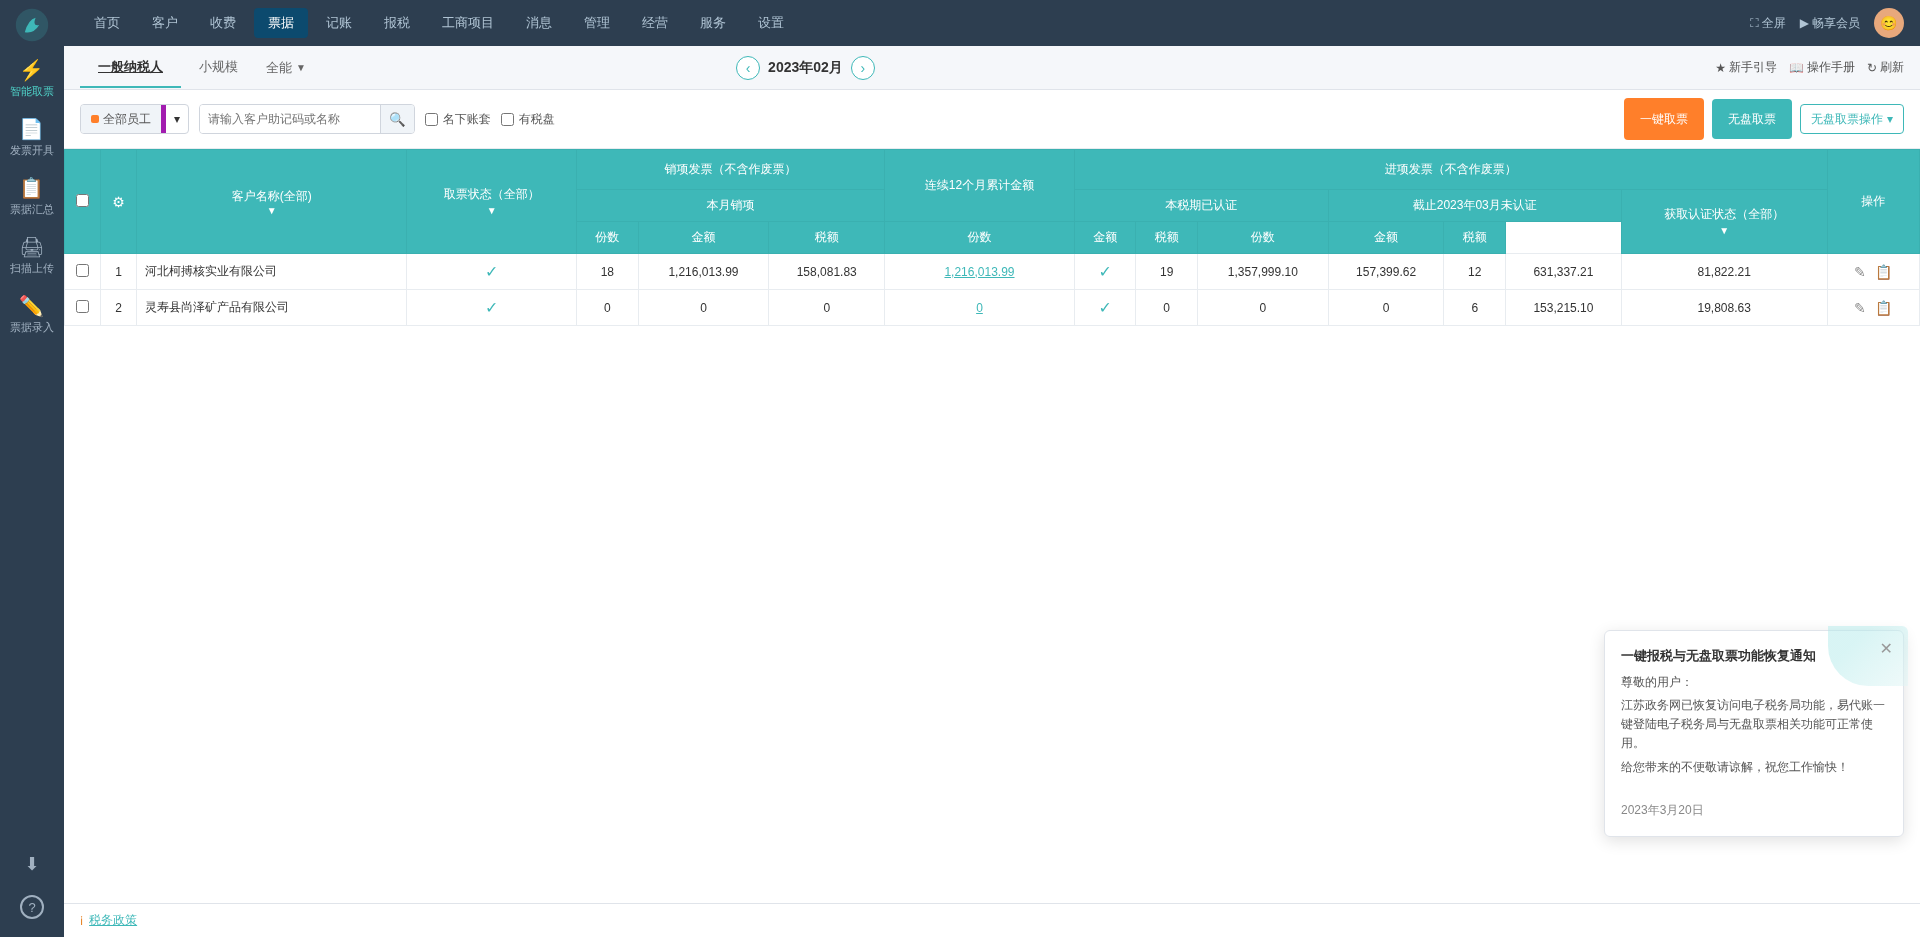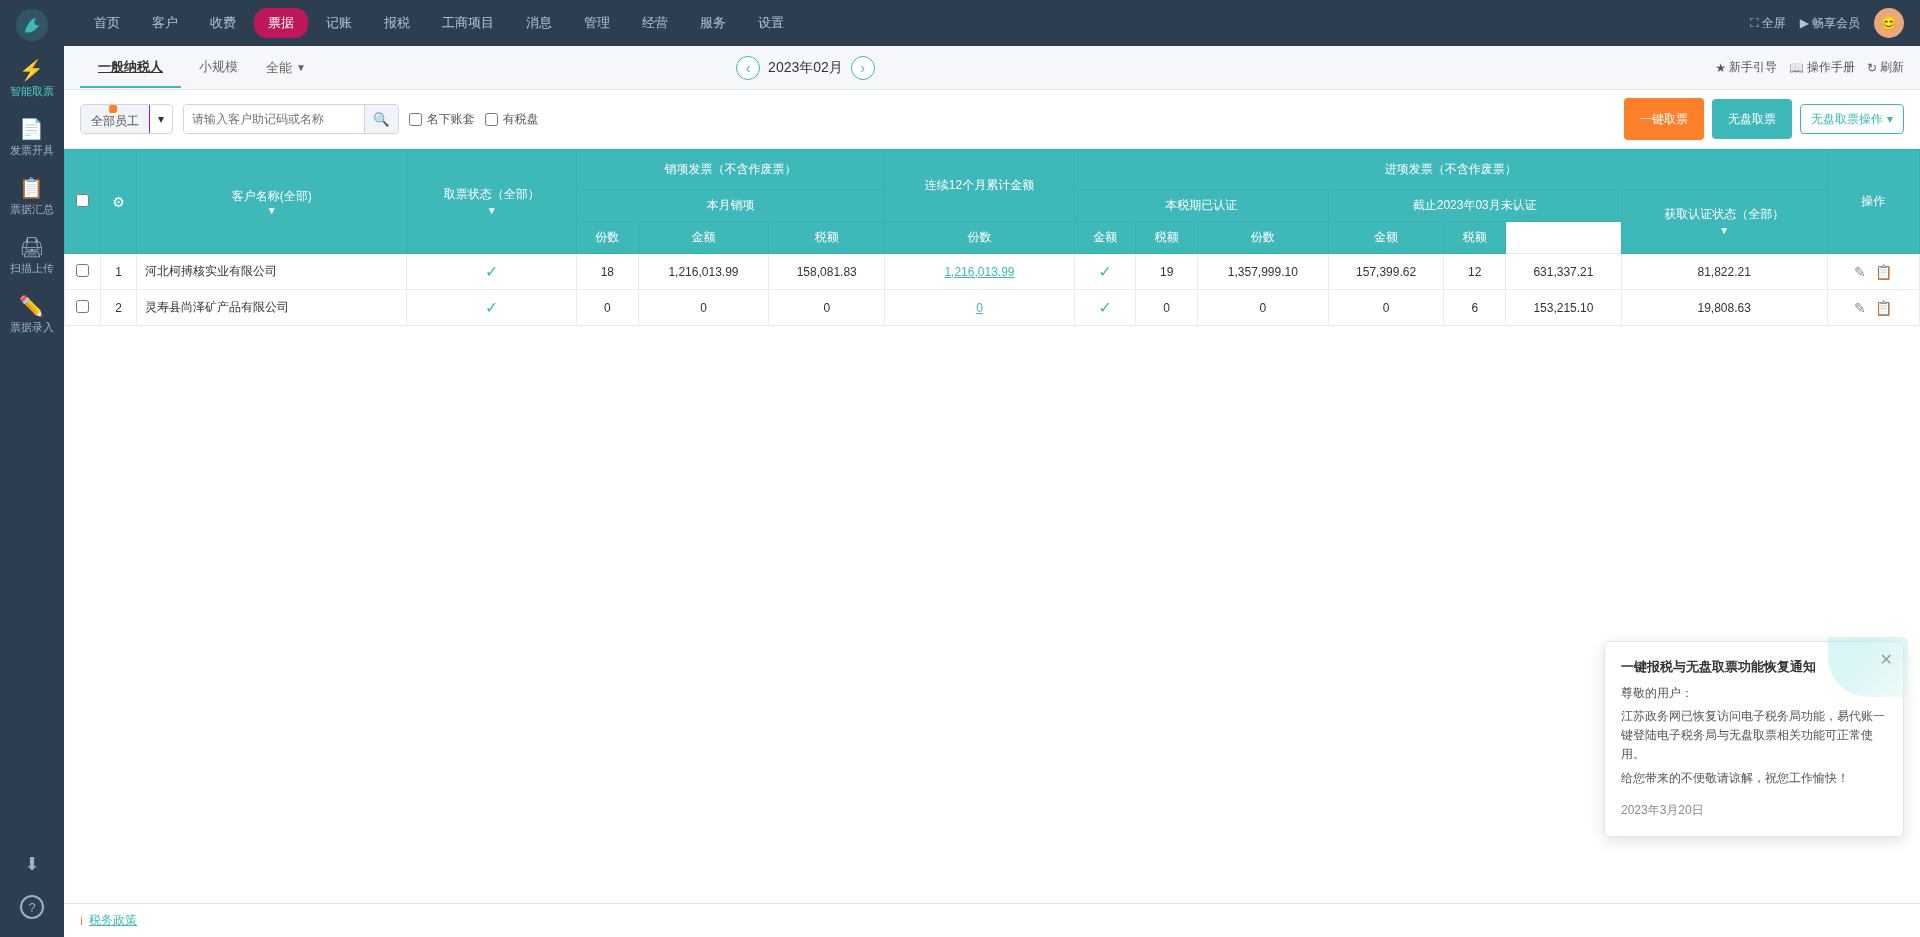--- a/index.html
+++ b/index.html
@@ -79,23 +79,23 @@
     }
     .nav-item {
       color: #b0c4d4;
       padding: 6px 14px;
       cursor: pointer;
       font-size: 13px;
       border-radius: 3px;
       white-space: nowrap;
     }
     .nav-item.active {
-      background: #be185d;
+      background: #0c4a6e;
       color: #fff;
-      border-radius: 13px;
+      border-radius: 4px;
     }
     .top-nav-right {
       margin-left: auto;
       display: flex;
       align-items: center;
       gap: 14px;
       color: #b0c4d4;
       font-size: 12px;
     }
     .top-nav-right-item {
@@ -161,21 +161,21 @@
     .month-nav-btn {
       width: 24px; height: 24px;
       border-radius: 50%;
       border: 1px solid #3eb8b8;
       background: #fff;
       color: #3eb8b8;
       display: flex; align-items: center; justify-content: center;
       cursor: pointer;
       font-size: 14px;
     }
-    .month-text { font-size: 14px; font-weight: normal; color: #333; }
+    .month-text { font-size: 14px; font-weight: bold; color: #333; }
 
     
     .tab-right-actions {
       margin-left: auto;
       display: flex;
       align-items: center;
       gap: 12px;
       font-size: 12px;
       color: #555;
     }
@@ -206,23 +206,22 @@
       height: 30px;
     }
     .employee-select-label {
       background: #f0f4f8;
       padding: 0 10px;
       color: #555;
       font-size: 12px;
       display: flex;
       align-items: center;
       height: 100%;
-      border-right: 1px solid #a21caf;
+      border-right: 5px solid #a21caf;
       white-space: nowrap;
-      flex-direction: column;
     }
     .employee-select-value {
       padding: 0 8px;
       font-size: 12px;
       color: #333;
       display: flex;
       align-items: center;
       gap: 4px;
       cursor: pointer;
       height: 100%;
@@ -691,15 +690,15 @@
 </div>
 
 <div class="notification-popup">
   <div class="mascot-deco"></div>
   <div class="notification-close">✕</div>
   <div class="notification-title">一键报税与无盘取票功能恢复通知</div>
   <div class="notification-body">
     <div>尊敬的用户：</div>
     <div style="margin-top:4px;">江苏政务网已恢复访问电子税务局功能，易代账一键登陆电子税务局与无盘取票相关功能可正常使用。</div>
     <div style="margin-top:4px;">给您带来的不便敬请谅解，祝您工作愉快！</div>
-    <div style="margin-top:13px; color:#888;">2023年3月20日</div>
+    <div style="margin-top:24px; color:#888;">2023年3月20日</div>
   </div>
 </div>
 
 </body></html>

